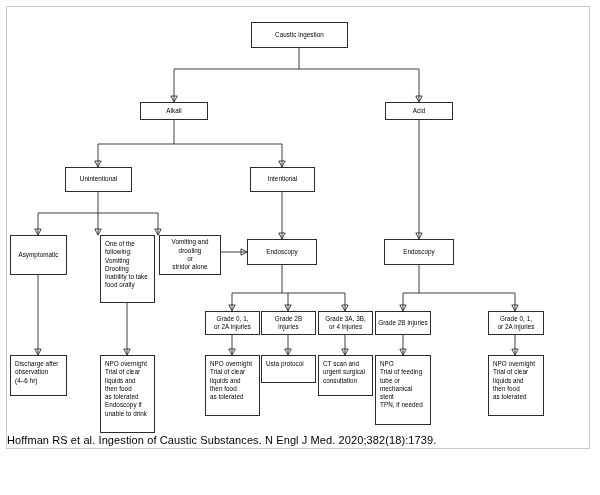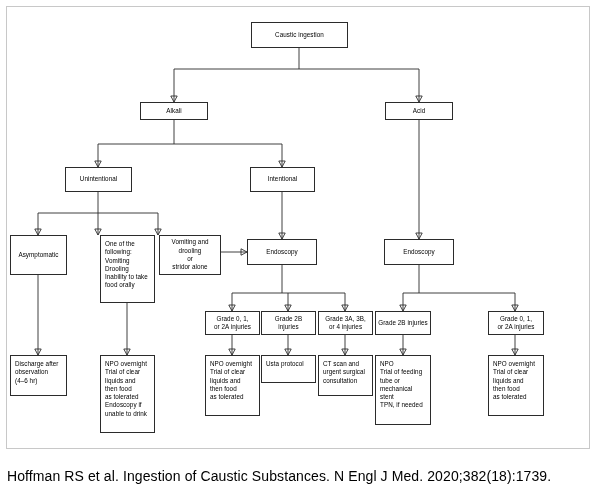--- a/index.html
+++ b/index.html
@@ -67,22 +67,22 @@
     pointer-events: none;
   }
   svg.lines line, svg.lines path {
     stroke: #2b2b2b;
     stroke-width: 0.9;
     fill: none;
   }
   .caption {
     position: absolute;
     left: 7px;
-    top: 468px;
-    font-size: 14px;
+    top: 434px;
+    font-size: 11px;
     color: #000000;
     letter-spacing: 0.1px;
   }
 </style>
 </head>
 <body>
 
 <div id="frame">
   <div id="canvas">
 

